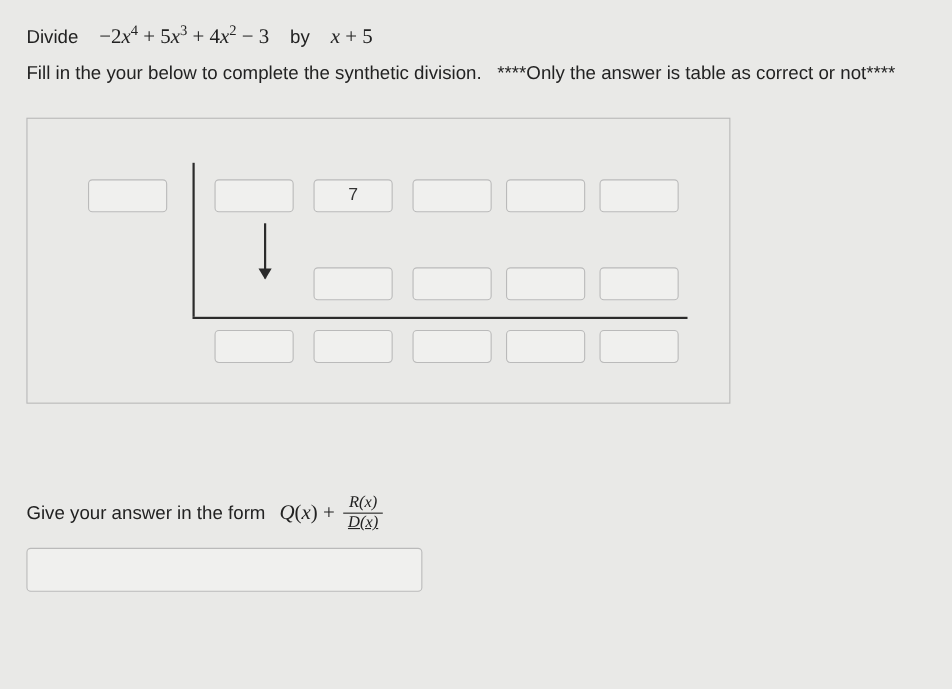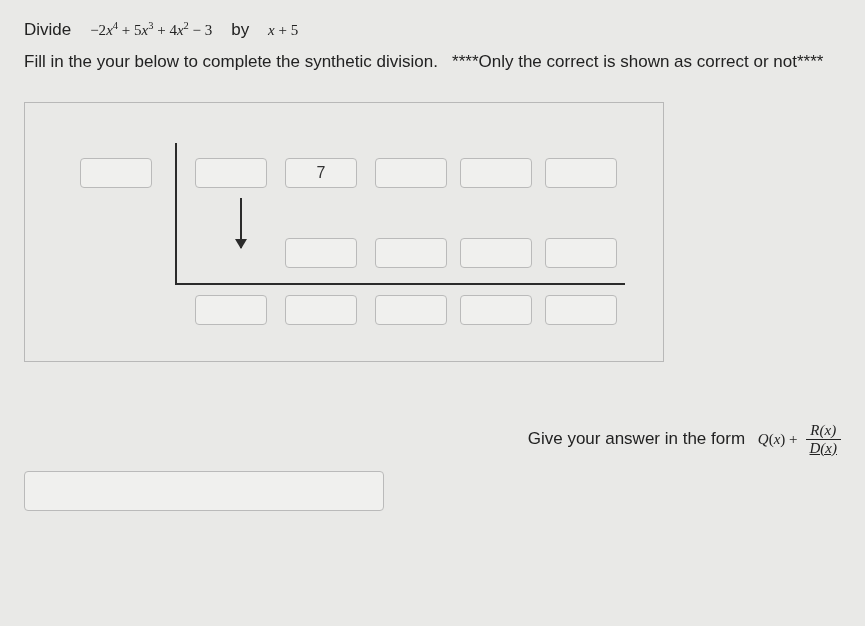--- a/index.html
+++ b/index.html
@@ -14,21 +14,21 @@
       height: 626px;
       padding: 20px 24px;
       font-size: 17px;
       color: #222;
     }
     .line1 {
       margin-bottom: 10px;
     }
     .math {
       font-family: 'Times New Roman', serif;
-      font-size: 15px;
+      font-size: 19px;
     }
     .italic { font-style: italic; }
     sup { font-size: 0.7em; }
     .line2 {
       margin-bottom: 4px;
       line-height: 1.4;
     }
     .diagram-box {
       border: 1px solid #b8b8b8;
       width: 640px;
@@ -80,25 +80,24 @@
     .arrow::after {
       content: "";
       position: absolute;
       bottom: -1px;
       left: -5px;
       border-left: 6px solid transparent;
       border-right: 6px solid transparent;
       border-top: 10px solid #2b2b2b;
     }
     .answer-prompt {
-      margin-top: 60px;
+      margin-top: 82px;
       display: flex;
       align-items: center;
       gap: 4px;
-      justify-content: flex-end;
     }
     .frac {
       display: inline-block;
       text-align: center;
       vertical-align: middle;
       font-family: 'Times New Roman', serif;
       font-style: italic;
       font-size: 15px;
       margin-left: 4px;
     }
@@ -126,21 +125,21 @@
   <span class="math" id="expr">−2<span class="italic">x</span><sup>4</sup> + 5<span class="italic">x</span><sup>3</sup> + 4<span class="italic">x</span><sup>2</sup> − 3</span>
   &nbsp;&nbsp;
   <span>by</span>
   &nbsp;&nbsp;
   <span class="math" id="divisor"><span class="italic">x</span> + 5</span>
 </div>
 
 <div class="line2">
   <span>Fill in the your below to complete the synthetic division.</span>
   &nbsp;
-  <span>****Only the correct is shown as correct  or not****</span>
+  <span>****Only the answer is table as correct  or not****</span>
 </div>
 
 <div class="diagram-box">
   <div class="syn-grid">
     <div class="v-line"></div>
     <div class="h-line"></div>
 
     <div class="cell" style="left:15px; top:15px;"></div>
     <div class="cell" style="left:130px; top:15px;"></div>
     <div class="cell" style="left:220px; top:15px;">7</div>

